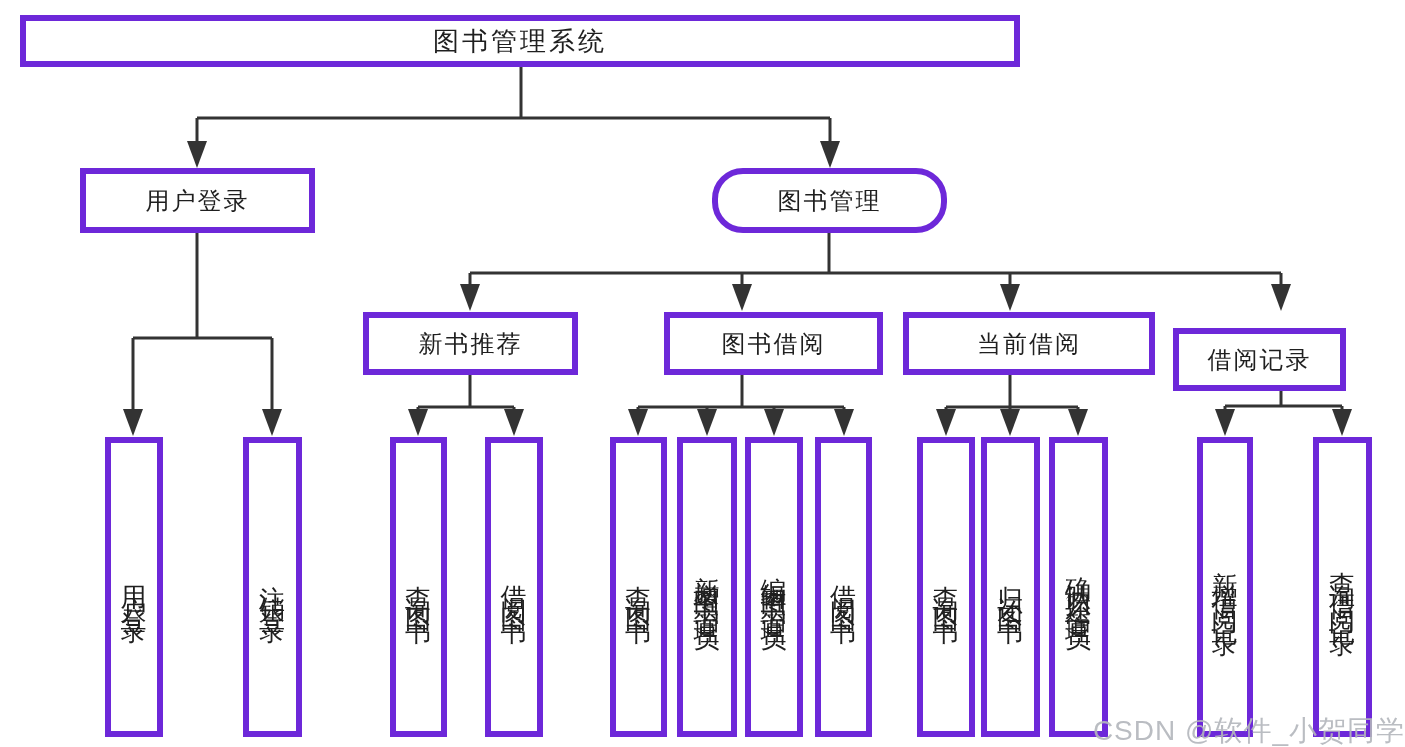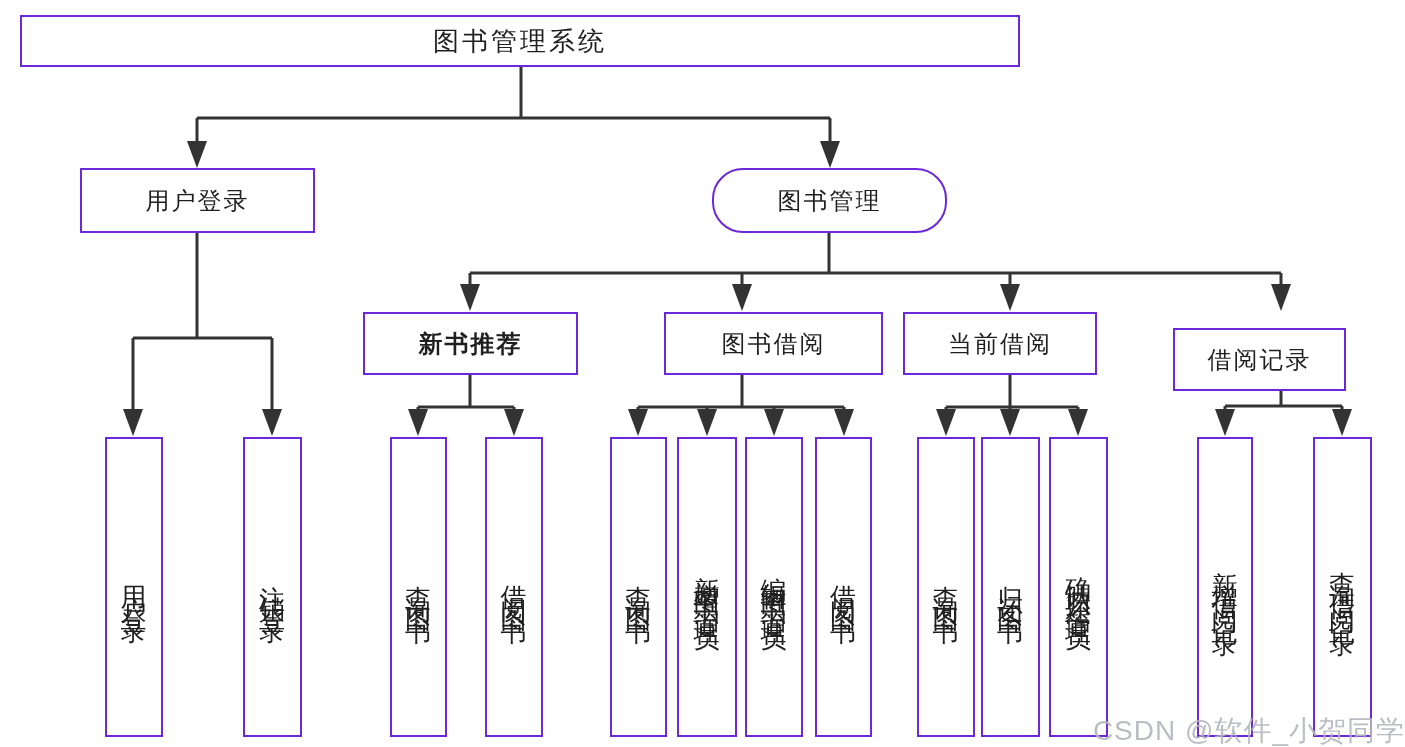--- a/index.html
+++ b/index.html
@@ -7,21 +7,21 @@
     position:relative;
     width:1405px;height:747px;
     background:#ffffff;
     font-family:"Liberation Sans","DejaVu Sans",sans-serif;
     overflow:hidden;
   }
   #wires{position:absolute;left:0;top:0;z-index:1;}
   .node{
     position:absolute;
     box-sizing:border-box;
-    border:2px solid #6d28d9;
+    border:6px solid #6d28d9;
     background:#ffffff;
     display:flex;
     align-items:center;
     justify-content:center;
     color:#1f1f1f;
     z-index:2;
   }
   .h{font-size:24px;letter-spacing:2px;}
   .root{font-size:26px;letter-spacing:3px;}
   .v{
@@ -120,27 +120,27 @@
     <span>图书管理系统</span>
   </div>
 
   <div class="node h" style="left:80px;top:168px;width:235px;height:65px;">
     <span>用户登录</span>
   </div>
   <div class="node h" style="left:712px;top:168px;width:235px;height:65px;border-radius:31px;">
     <span>图书管理</span>
   </div>
 
-  <div class="node h" style="left:363px;top:312px;width:215px;height:63px;font-weight:bold;">
+  <div class="node h" style="left:363px;top:312px;width:215px;height:63px;">
     <span>新书推荐</span>
   </div>
   <div class="node h" style="left:633px;top:312px;width:219px;height:63px;margin-left:31px;">
     <span>图书借阅</span>
   </div>
-  <div class="node h" style="left:903px;top:312px;width:194px;height:63px;">
+  <div class="node h" style="left:903px;top:312px;width:252px;height:63px;">
     <span>当前借阅</span>
   </div>
   <div class="node h" style="left:1173px;top:328px;width:173px;height:63px;">
     <span>借阅记录</span>
   </div>
 
   <div class="node v" style="left:105px;top:437px;width:58px;height:300px;">
     <span>用户登录</span>
   </div>
   <div class="node v" style="left:243px;top:437px;width:59px;height:300px;">

